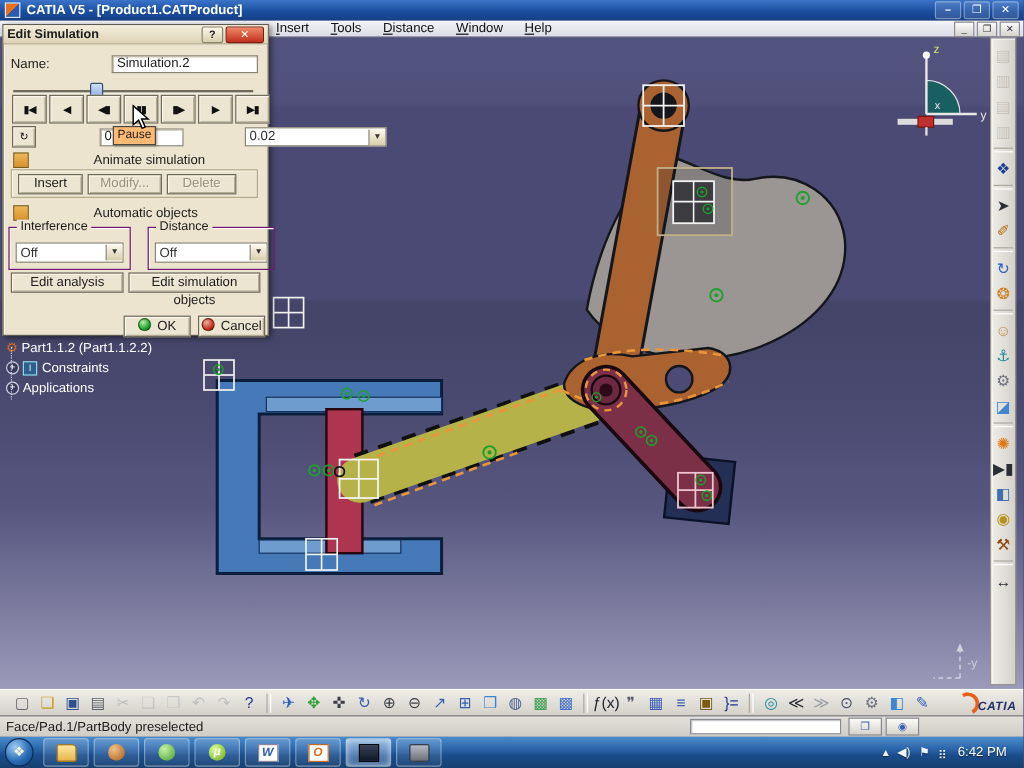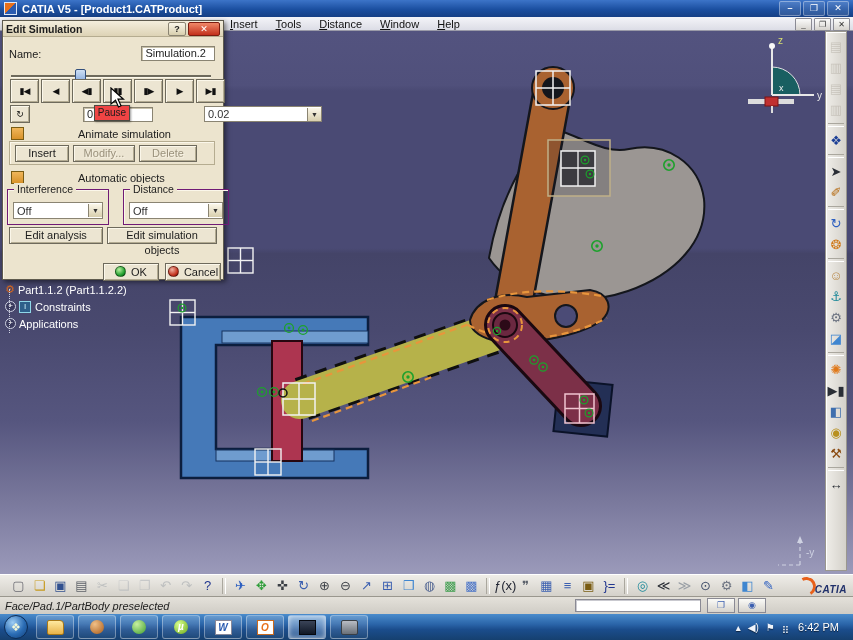--- a/index.html
+++ b/index.html
@@ -41,21 +41,21 @@
     background:#ece4ce;border:1px solid #5f5b4e;box-shadow:2px 2px 5px rgba(0,0,0,.5), inset 1px 1px 0 #fbf7ea;font-size:11px;color:#1c1c1c;}
   .dlg-title{height:15px;background:linear-gradient(#f4eedc,#ddd3b6);border-bottom:1px solid #b5ac90;
     display:flex;align-items:center;padding:0 3px;font-weight:bold;font-size:10.5px;}
   .dlg-title .sp{flex:1;}
   .dbtn-help{width:16px;height:12px;text-align:center;line-height:12px;font-size:9px;font-weight:bold;
     background:linear-gradient(#fbf7ea,#d8cfae);border:1px solid #8a8472;border-radius:2px;margin-right:2px;}
   .dbtn-close{width:30px;height:12px;text-align:center;line-height:12px;font-size:9px;font-weight:bold;color:#fff;
     background:linear-gradient(#f08868,#c2301c);border:1px solid #7c1c10;border-radius:2px;}
   .drow{position:absolute;left:0;display:flex;align-items:center;gap:48px;}
   .dfield{background:#fff;border:1px solid #8a8472;box-shadow:inset 1px 1px 0 #c9c2ab;
-    font-size:11px;padding:0 3px;height:13px;line-height:13px;margin-left:48px;}
+    font-size:11px;padding:0 3px;height:13px;line-height:13px;}
   .slider{position:absolute;left:8px;top:48px;width:200px;height:14px;}
   .groove{position:absolute;left:0;right:0;top:6px;height:2px;background:#6e6a5c;box-shadow:0 1px 0 #fbf7ea;}
   .thumb{position:absolute;left:64px;top:0;width:9px;height:14px;background:linear-gradient(#cfe0f4,#7aa0d8);
     border:1px solid #33507c;border-radius:2px 2px 3px 3px;}
   .transport{position:absolute;left:7px;top:58px;display:flex;}
   .tbtn{width:27px;height:22px;margin-right:2px;text-align:center;line-height:22px;font-size:9px;letter-spacing:-1px;
     color:#111;background:#ece5d2;border:1px solid #6e6a5c;
     box-shadow:inset 1px 1px 0 #fbf7ea, inset -1px -1px 0 #b3ab92;}
   .btn{background:#ece5d2;border:1px solid #6e6a5c;box-shadow:inset 1px 1px 0 #fbf7ea, inset -1px -1px 0 #b3ab92;
     text-align:center;font-size:11px;color:#1c1c1c;}
@@ -64,21 +64,21 @@
   .grp{position:absolute;border:1px solid #701a75;box-shadow:inset 1px 1px 0 #fbf7ea;height:34px;}
   .grp-label{position:absolute;top:-7px;left:6px;background:#ece4ce;padding:0 3px;font-size:10.5px;}
   .combo{position:absolute;left:5px;top:12px;right:5px;height:15px;background:#fff;border:1px solid #8a8472;
     display:flex;align-items:center;font-size:11px;}
   .combo .val{flex:1;padding-left:3px;color:#333;}
   .combo .arrow{width:13px;height:13px;background:linear-gradient(#fbf7ea,#d8cfae);border-left:1px solid #8a8472;
     font-size:7px;line-height:13px;text-align:center;color:#333;}
   .orb{display:inline-block;width:9px;height:9px;border-radius:50%;margin-right:5px;vertical-align:-1px;border:1px solid rgba(0,0,0,.4);}
   .orb.g{background:radial-gradient(circle at 35% 30%,#b8f0a0,#1f9e2d 65%,#0c5c14);}
   .orb.r{background:radial-gradient(circle at 35% 30%,#f0b0a0,#c2301c 65%,#6e1008);}
-  .tooltip{position:absolute;left:91px;top:84px;width:34px;height:14px;z-index:40;background:#ef4444;
+  .tooltip{position:absolute;left:91px;top:84px;width:34px;height:14px;z-index:40;background:#fdba74;
     border:1px solid #4a4a42;font-size:10px;line-height:14px;text-align:center;box-shadow:1px 1px 2px rgba(0,0,0,.4);}
   .cursor{position:absolute;left:106px;top:66px;z-index:50;}
   
   .rtoolbar{position:absolute;right:6px;top:31px;width:22px;height:540px;z-index:10;
     background:linear-gradient(90deg,#efede8,#d4d1ca);border:1px solid #9a978e;box-shadow:inset 1px 1px 0 #fff;
     display:flex;flex-direction:column;align-items:center;padding-top:4px;box-sizing:border-box;}
   .vico{width:20px;height:21px;text-align:center;line-height:21px;font-size:13px;}
   .vico.disabled{opacity:.45;}
   .vico-sep{width:16px;height:2px;margin:3px 0;border-top:1px solid #aaa79e;border-bottom:1px solid #fff;}
   
@@ -88,21 +88,21 @@
   .hico{width:21px;height:20px;text-align:center;line-height:20px;font-size:13px;}
   .hico.disabled{opacity:.5;}
   .hico-sep{width:2px;height:16px;margin:0 4px;border-left:1px solid #aaa79e;border-right:1px solid #fff;}
   .catia-logo{position:absolute;right:6px;top:1px;width:52px;height:20px;}
   .swoosh{position:absolute;left:2px;top:1px;width:13px;height:13px;border:3px solid #e8601a;
     border-left-color:transparent;border-bottom-color:transparent;border-radius:50%;transform:rotate(15deg);}
   .brand{position:absolute;right:0;bottom:1px;font-size:10px;font-weight:bold;font-style:italic;color:#20306a;letter-spacing:.5px;margin-left:12px;}
   
   .statusbar{position:absolute;left:0;top:597px;width:853px;height:17px;z-index:10;
     background:linear-gradient(#e4e1da,#cfccc5);display:flex;align-items:center;font-size:11px;color:#1c1c1c;}
-  .status-msg{padding-left:5px;font-style:italic;}
+  .status-msg{padding-left:5px;}
   .power-input{position:absolute;left:575px;top:2px;width:124px;height:11px;background:#fff;
     border:1px solid #8a8a94;box-shadow:inset 1px 1px 0 #c9c9cf;}
   .sbtn{position:absolute;top:1px;width:26px;height:13px;background:linear-gradient(#fbfbf8,#d6d3cc);
     border:1px solid #8a8a94;font-size:9px;line-height:13px;text-align:center;color:#3b5fb0;}
   
   .taskbar{position:absolute;left:0;top:614px;width:853px;height:26px;z-index:30;
     background:linear-gradient(#4a8ccc,#2a64a8 40%,#1b4d8c 60%,#16406f);display:flex;align-items:center;}
   .start-orb{width:22px;height:22px;margin:0 8px 0 4px;border-radius:50%;
     background:radial-gradient(circle at 35% 30%,#9ecdf4,#2a6cb5 55%,#123f77);border:1px solid #0c2c55;
     color:#f4f8d8;font-size:11px;text-align:center;line-height:22px;}

